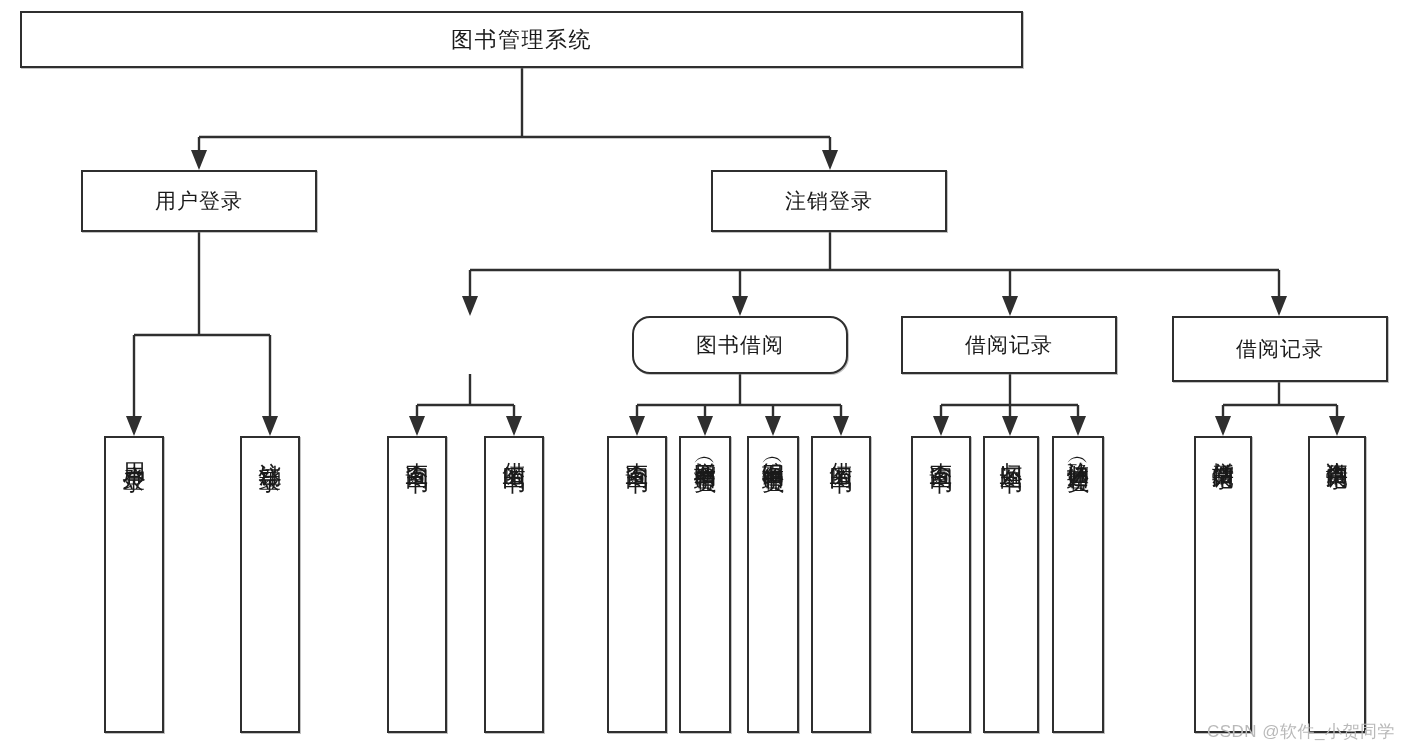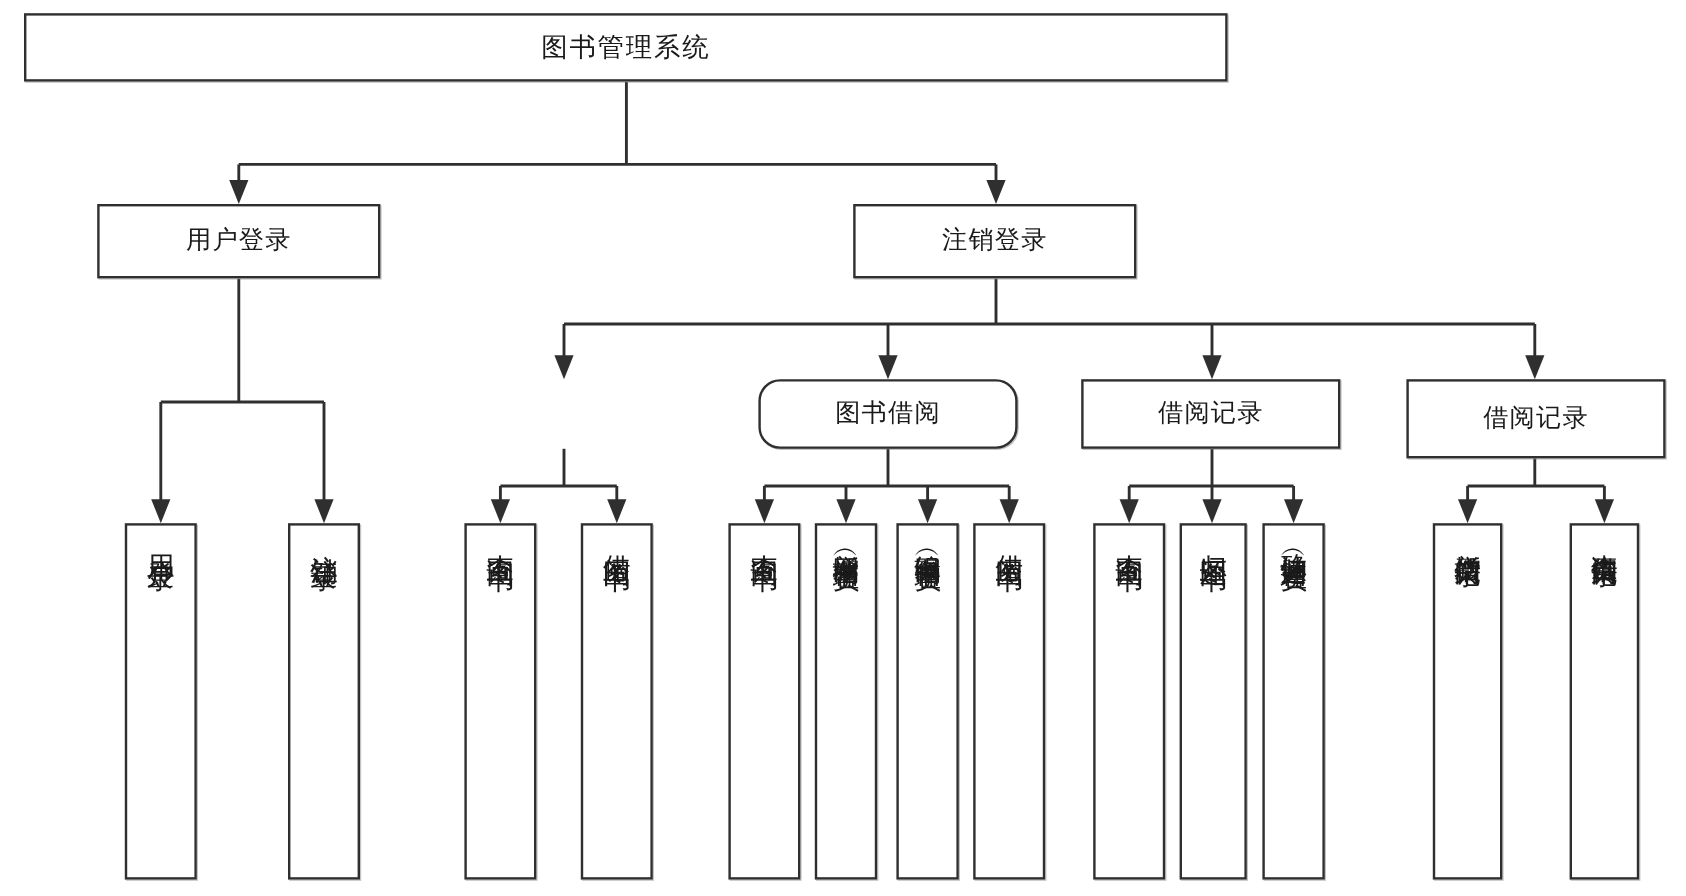--- a/index.html
+++ b/index.html
@@ -209,13 +209,14 @@
     <span class="lbl">确认归还（管理员）</span>
   </div>
 
   <div class="node v tall" style="left:1194px; top:436px; width:58px; height:297px;">
     <span class="lbl">新增借阅记录</span>
   </div>
   <div class="node v tall" style="left:1308px; top:436px; width:58px; height:297px;">
     <span class="lbl">查询借阅记录</span>
   </div>
 
+  <div class="watermark">CSDN @软件_小贺同学</div>
 </div>
 
 </body></html>

